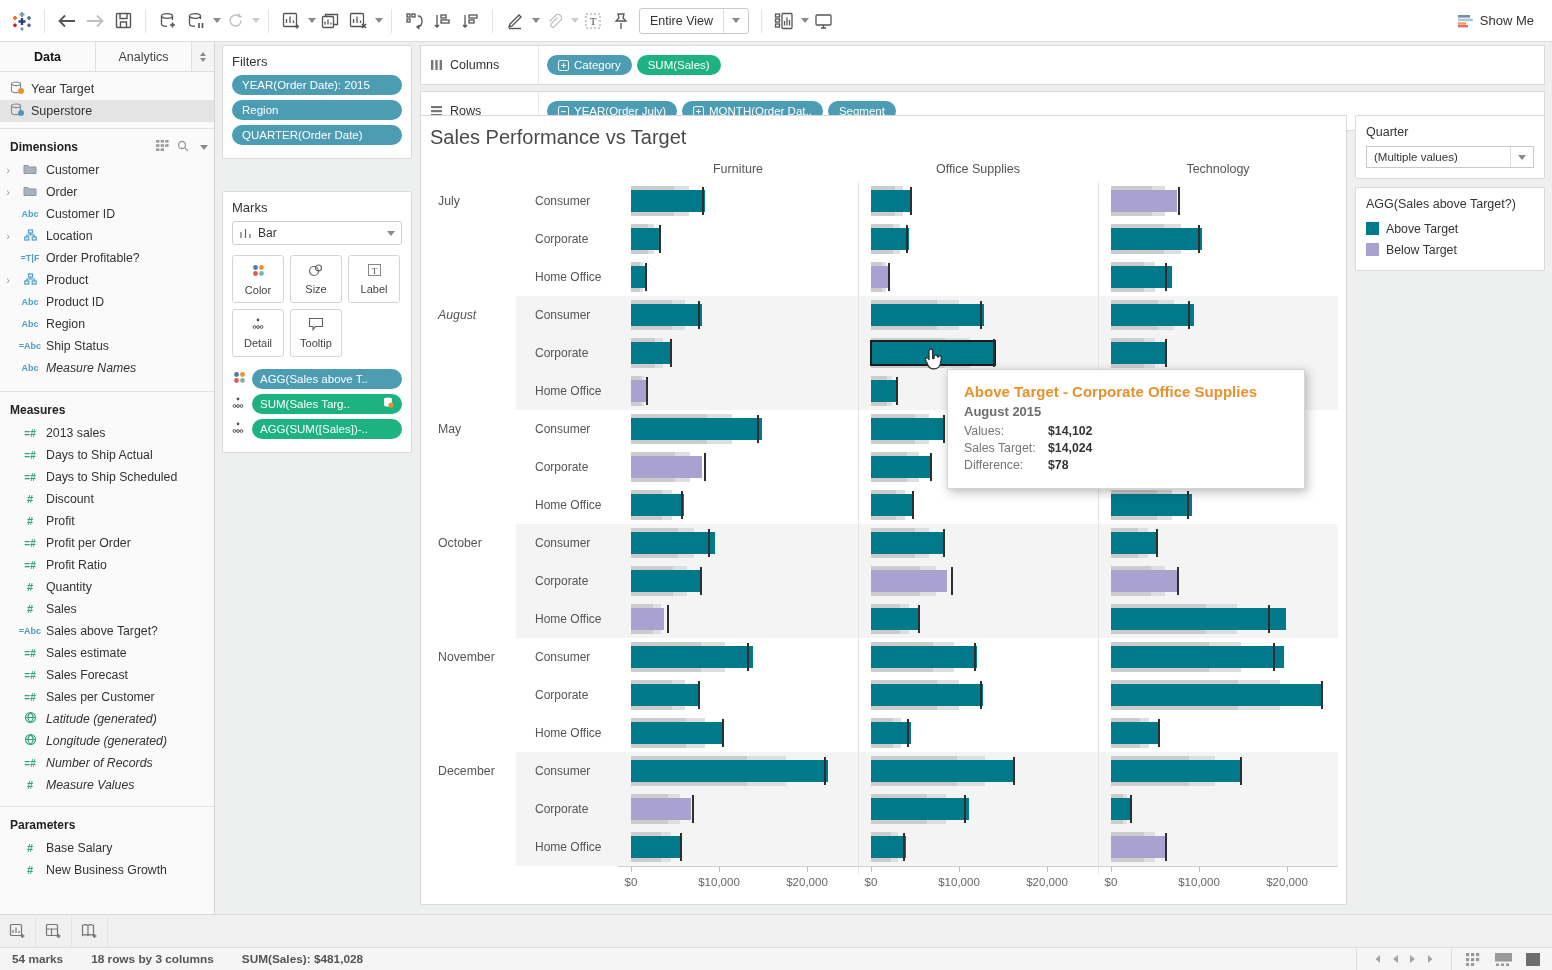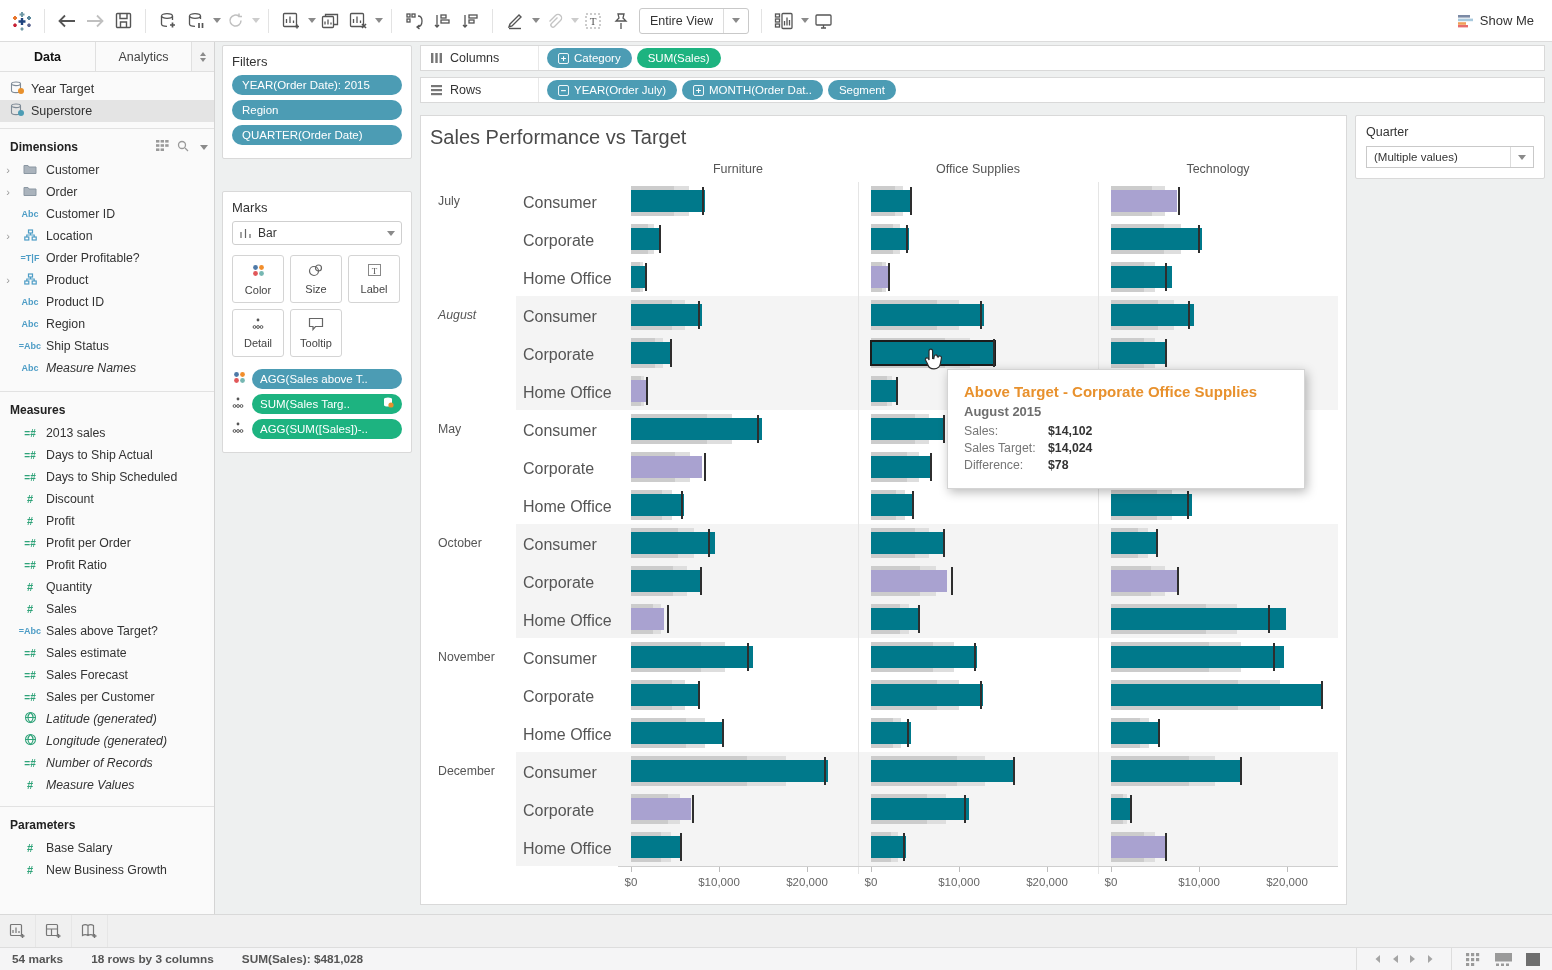--- a/index.html
+++ b/index.html
@@ -51,34 +51,34 @@
   .marktype .mt-caret { margin-left:auto; }
   .mbtn-grid { display:flex; flex-wrap:wrap; gap:6px; margin-bottom:12px; }
   .mbtn { width:52px; height:48px; border:1px solid #d4d4d4; border-radius:3px; background:#fff; display:flex; flex-direction:column; align-items:center; justify-content:center; gap:4px; font-size:11px; color:#444; }
   .mpill-row { display:flex; align-items:center; gap:4px; margin:5px 0; }
   .mpill { flex:1; height:20px; border-radius:10px; color:#fff; font-size:11.5px; line-height:20px; padding:0 8px; white-space:nowrap; overflow:hidden; display:flex; align-items:center; }
   .mpill.blue { background:#4c9cb4; } .mpill.green { background:#1db380; }
   .mpill .grow { flex:1; }
 
   
   .center { position:absolute; left:420px; top:3px; right:7px; }
-  .shelf { height:26px; background:#fff; border:1px solid #d9d9d9; display:flex; align-items:center; margin-bottom:6px; }
+  .shelf { height:40px; background:#fff; border:1px solid #d9d9d9; display:flex; align-items:center; margin-bottom:6px; }
   .shelf-label { display:flex; align-items:center; gap:7px; width:118px; padding-left:9px; color:#333; font-size:12.5px; flex:0 0 118px; border-right:1px solid #e8e8e8; height:100%; }
   .shelf-pills { display:flex; align-items:center; padding-left:8px; gap:5px; }
   .pill { height:20px; border-radius:10px; color:#fff; font-size:11.5px; display:flex; align-items:center; gap:5px; padding:0 11px; white-space:nowrap; }
   .pill.blue { background:#4c9cb4; } .pill.green { background:#1db380; }
   .pbox { width:11px; height:11px; border:1px solid rgba(255,255,255,.9); border-radius:2px; font-size:9.5px; line-height:9px; text-align:center; font-weight:bold; }
 
   .sheet { position:absolute; left:0; top:70px; width:927px; height:790px; background:#fff; border:1px solid #d9d9d9; }
   .sheet-title { position:absolute; left:9px; top:10px; font-size:20px; color:#4a4a4a; }
   .cat-header { position:absolute; top:46px; width:240px; text-align:center; font-size:12.5px; color:#555; }
   .chart-rows { position:absolute; left:0; top:66px; width:917px; height:684px; }
   .zebra { position:absolute; left:95px; width:822px; height:38px; background:#f4f4f4; }
   .month-label { position:absolute; left:17px; width:75px; font-size:12.3px; color:#555; }
-  .seg-label { position:absolute; left:102px; width:92px; font-size:16px; color:#555; }
+  .seg-label { position:absolute; left:114px; width:92px; font-size:12px; color:#555; }
   .band { position:absolute; height:30px; }
   .bar { position:absolute; height:22px; }
   .bar.hl { outline:2px solid #1c1c1c; outline-offset:-1px; height:24px; }
   .tick { position:absolute; width:2px; height:28px; background:#2e2e2e; }
   .pane-div { position:absolute; top:66px; width:1px; height:692px; background:#e5e5e5; }
   .axis-line { position:absolute; left:197px; top:750px; width:720px; height:1px; background:#cfcfcf; }
   .axis-tick { position:absolute; top:751px; width:1px; height:5px; background:#bdbdbd; }
   .axis-label { position:absolute; top:760px; width:64px; text-align:center; font-size:11.5px; color:#666; }
 
   
@@ -932,21 +932,21 @@
           <div class="axis-label" style="left: 746px;">$10,000</div>
           <div class="axis-tick" style="left: 866px;"></div>
           <div class="axis-label" style="left: 834px;">$20,000</div>
         </div>
 
       <div class="ttip">
         <div class="ttip-title">Above Target - Corporate Office Supplies</div>
         <div class="ttip-sub">August 2015</div>
         <div id="ttip-rows">
             <div class="ttip-row">
-              <span class="tl">Sales:</span>
+              <span class="tl">Values:</span>
               <span class="tv">$14,102</span>
             </div>
             <div class="ttip-row">
               <span class="tl">Sales Target:</span>
               <span class="tv">$14,024</span>
             </div>
             <div class="ttip-row">
               <span class="tl">Difference:</span>
               <span class="tv">$78</span>
             </div>
@@ -962,20 +962,33 @@
 
   <div class="right-col">
     <div class="rcard">
       <div class="rcard-title">Quarter</div>
       <div class="selbox">
         <span class="selval">(Multiple values)</span>
         <span class="selcaret">
             <span class="caret" style="margin:0"></span>
           </span>
       </div>
+    </div>
+    <div class="rcard">
+      <div class="rcard-title">AGG(Sales above Target?)</div>
+      <div id="legend-items">
+          <div class="leg-row">
+            <span class="leg-swatch" style="background: rgb(0, 121, 139);"></span>
+            <span>Above Target</span>
+          </div>
+          <div class="leg-row">
+            <span class="leg-swatch" style="background: rgb(169, 162, 208);"></span>
+            <span>Below Target</span>
+          </div>
+        </div>
     </div>
   </div>
 </div>
 
 <div class="sheettabs">
   <div class="newtab-btn">
       <svg width="18" height="16" viewBox="0 0 18 16" fill="none" stroke="#777" stroke-width="1.2">
         <rect x="1.5" y="1.5" width="11" height="11" rx="1"></rect>
         <path d="M4 10V7M7 10V4.5M10 10V8"></path>
         <path d="M13.5 11v4M11.5 13h4" stroke-width="1.5"></path>

